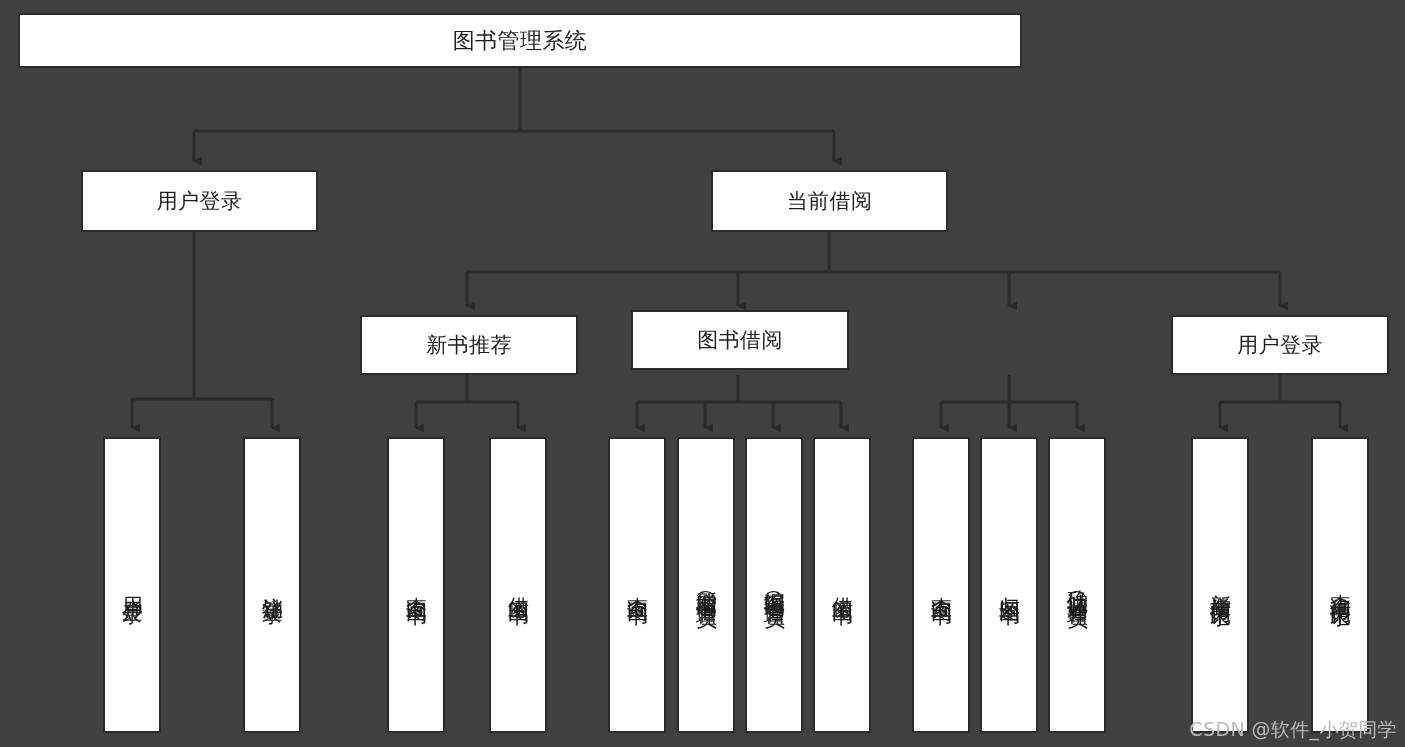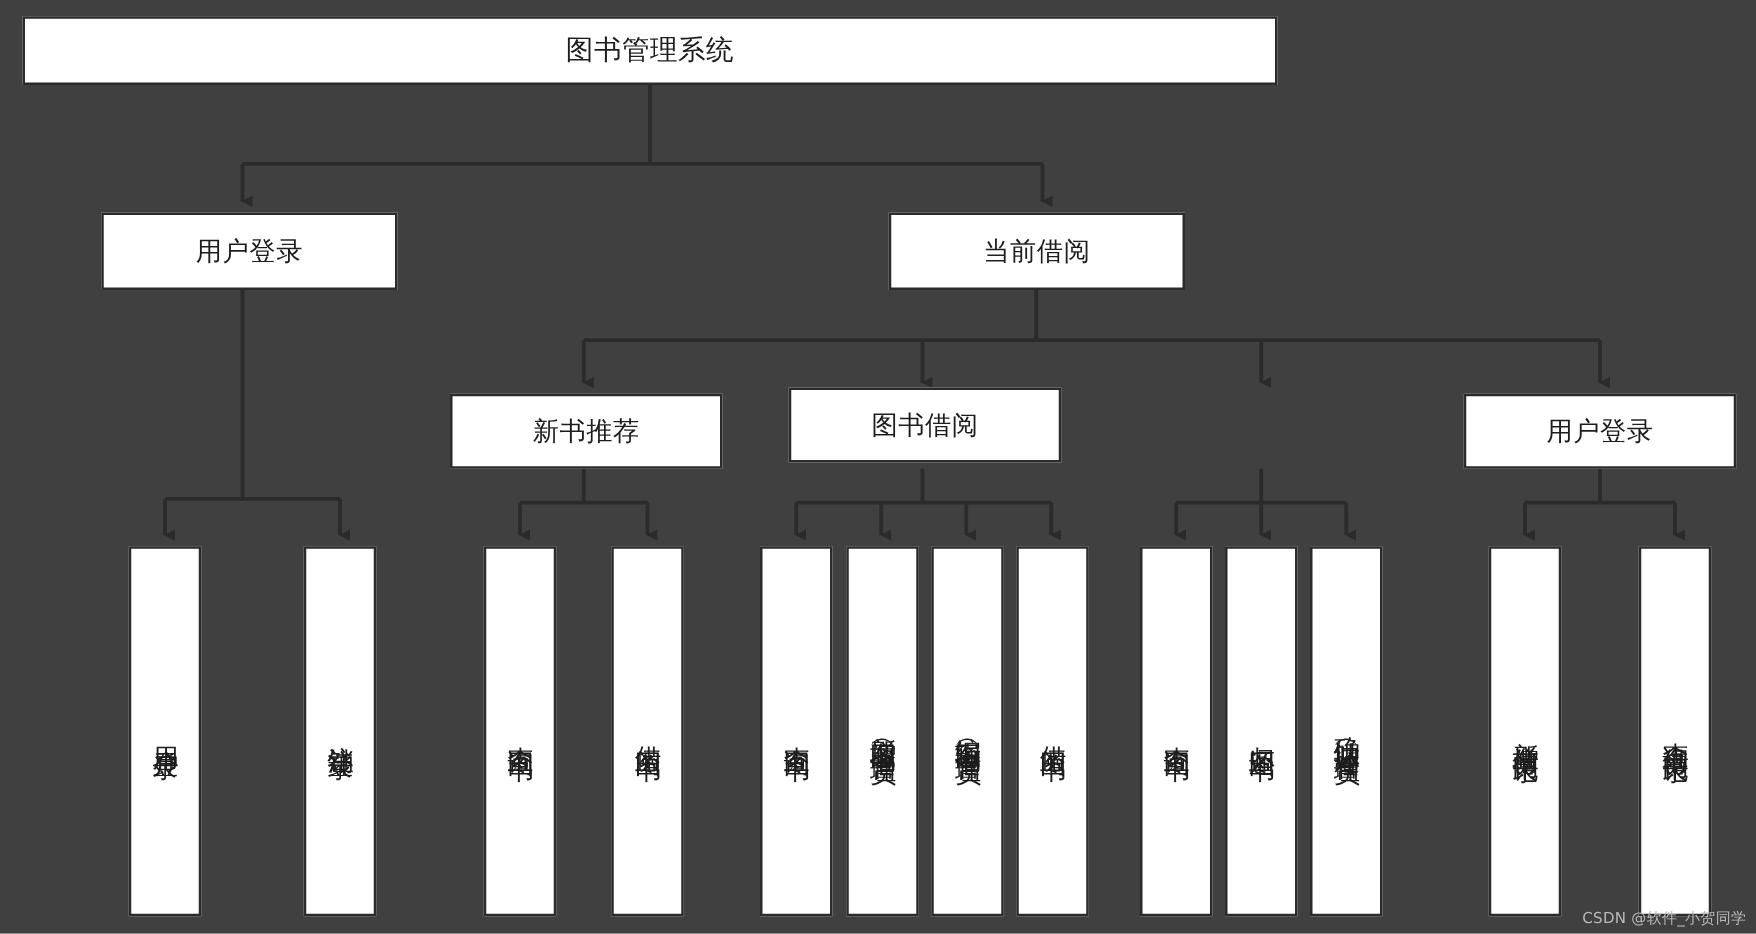--- a/index.html
+++ b/index.html
@@ -62,21 +62,21 @@
     text-orientation: upright;
     font-size: 21px;
     letter-spacing: 0.13em;
     line-height: 1;
     white-space: nowrap;
   }
   #watermark {
     position: absolute;
     right: 8px;
     bottom: 4px;
-    font-size: 12px;
+    font-size: 19px;
     color: #b9b9b9;
     letter-spacing: 0.02em;
     z-index: 5;
     white-space: nowrap;
     font-family: "DejaVu Sans", "Liberation Sans", sans-serif;
   }
 </style>
 </head>
 <body>
 

